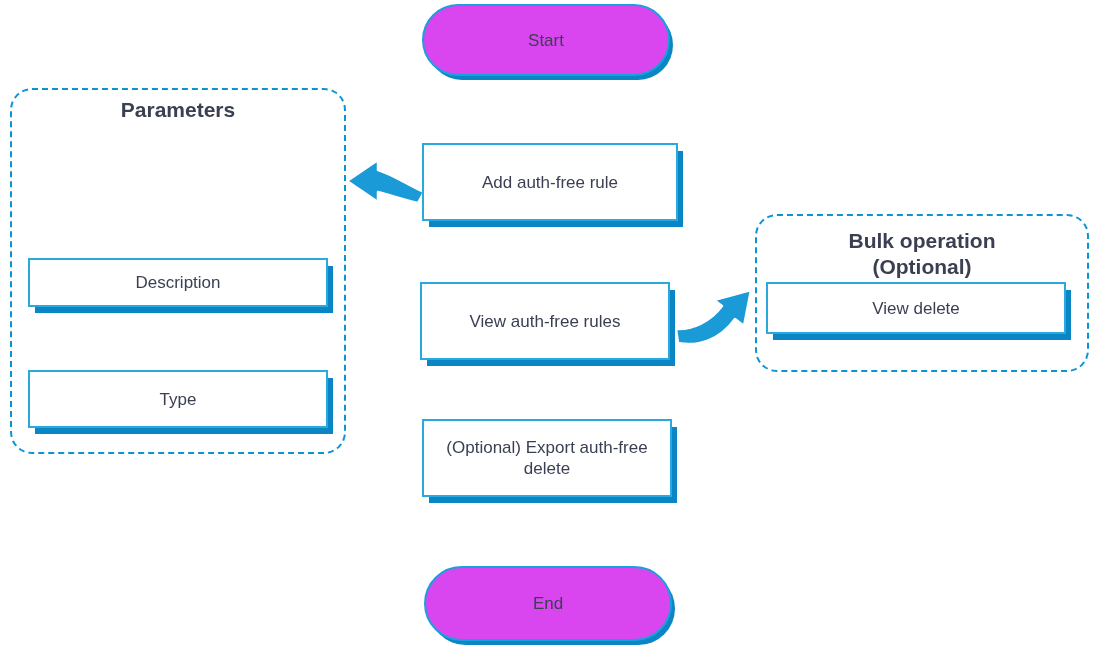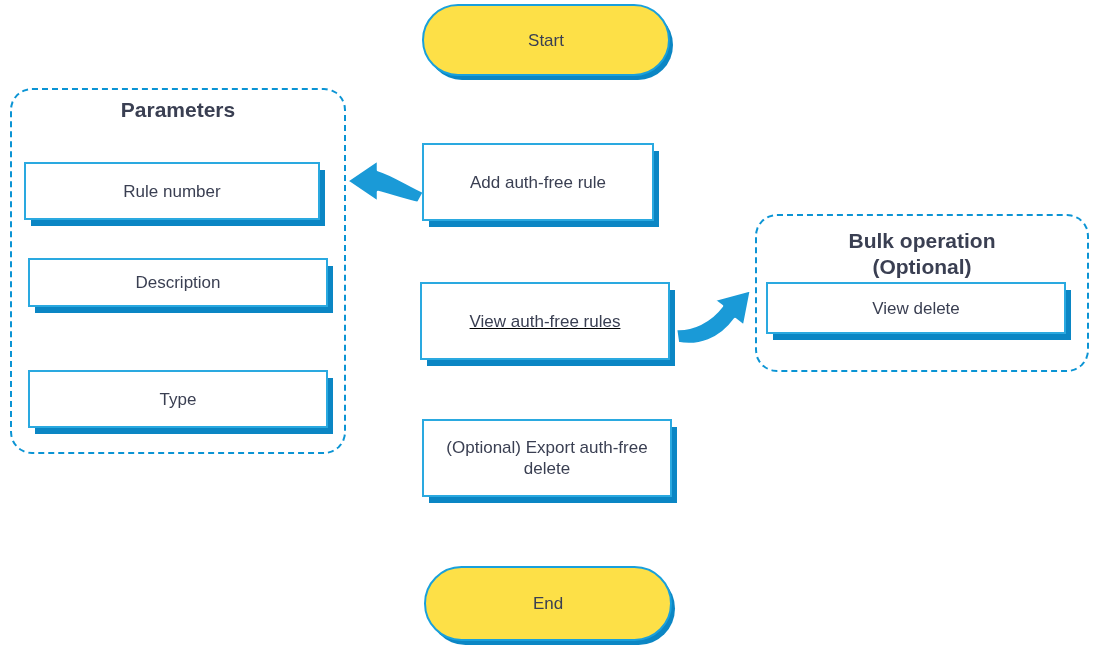--- a/index.html
+++ b/index.html
@@ -23,21 +23,21 @@
     font-size: 17px;
     line-height: 21px;
     text-align: center;
     white-space: pre-line;
   }
 
   
   .terminator {
     position: absolute;
     box-sizing: border-box;
-    background: #fde047;
+    background: #d946ef;
     border: 2px solid #19a0dc;
     border-radius: 999px;
     display: flex;
     align-items: center;
     justify-content: center;
     box-shadow: 4px 5px 0 -1px #0b86c4;
   }
 
   
   .process {
@@ -113,37 +113,34 @@
   </svg>
 
   <div class="terminator" style="left:422px; top:4px; width:248px; height:72px;">
     <span class="node-label">Start</span>
   </div>
 
   <div class="group-box" style="left:10px; top:88px; width:336px; height:366px;">
     <div class="group-title" style="top:7px;">Parameters</div>
   </div>
 
-  <div class="process" style="left:24px; top:162px; width:296px; height:58px;">
-    <span class="node-label">Rule number</span>
-  </div>
 
   <div class="process" style="left:28px; top:258px; width:300px; height:49px;">
     <span class="node-label">Description</span>
   </div>
 
   <div class="process" style="left:28px; top:370px; width:300px; height:58px;">
     <span class="node-label">Type</span>
   </div>
 
-  <div class="process" style="left:422px; top:143px; width:232px; height:78px;justify-content:center;">
+  <div class="process" style="left:422px; top:143px; width:256px; height:78px;justify-content:center;">
     <span class="node-label">Add auth-free rule</span>
   </div>
 
-  <div class="process" style="left:420px; top:282px; width:250px; height:78px;text-decoration:underline;">
+  <div class="process" style="left:420px; top:282px; width:250px; height:78px;">
     <span class="node-label">View auth-free rules</span>
   </div>
 
   <div class="process" style="left:422px; top:419px; width:250px; height:78px;">
     <span class="node-label">(Optional) Export auth-free delete</span>
   </div>
 
   <div class="terminator" style="left:424px; top:566px; width:248px; height:75px;">
     <span class="node-label">End</span>
   </div>

